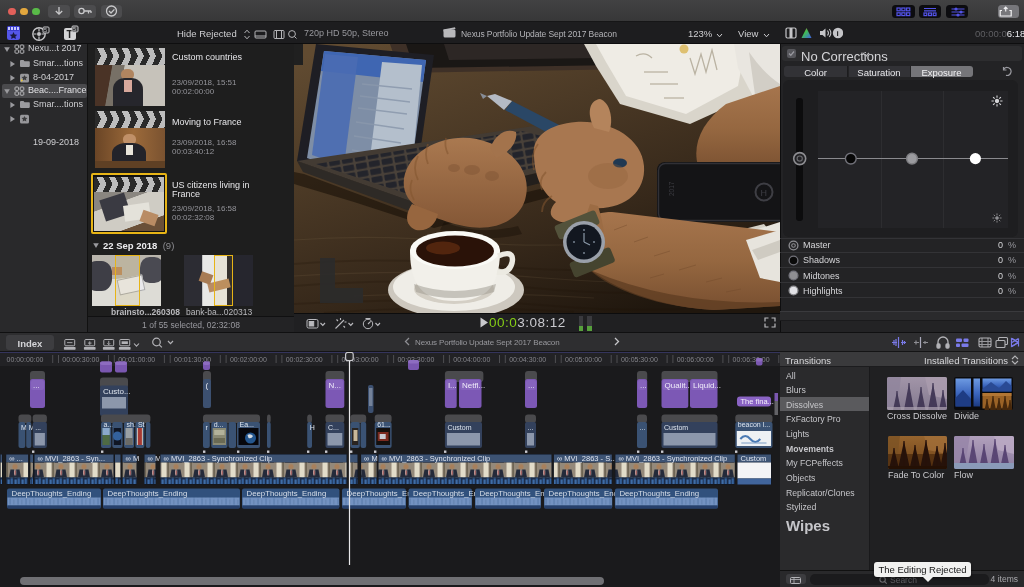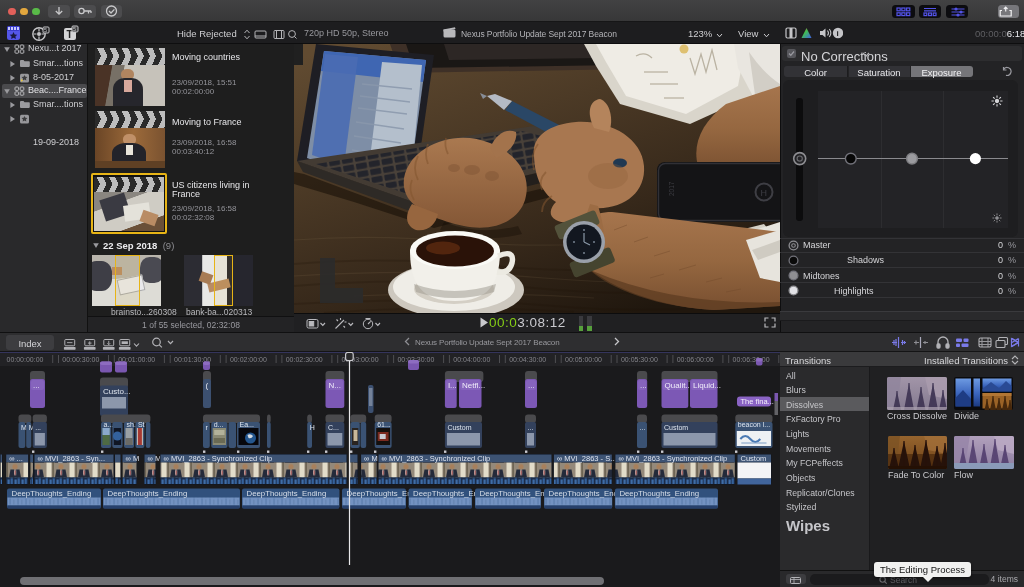--- a/index.html
+++ b/index.html
@@ -134,21 +134,21 @@
       </svg></div>
     <div style="position:absolute;left:33px;top:57.5px;font-size:9px;color:#cfcfd2;font-weight:400;white-space:nowrap;">Smar....tions</div>
     <div style="position:absolute;left:8px;top:73.5px;font-size:9px;color:#d0d0d3;font-weight:400;white-space:nowrap;"><svg width="8" height="8" viewBox="0 0 8 8">
         <path d="M2.4 1l4.6 3-4.6 3z" fill="#9a9a9e"></path>
       </svg></div>
     <div style="position:absolute;left:19px;top:72.5px;font-size:9px;color:#d0d0d3;font-weight:400;white-space:nowrap;"><svg width="11" height="10" viewBox="0 0 11 10">
         <rect x="1" y="0.8" width="9" height="8.6" rx="1.5" fill="#97979b"></rect>
         <path d="M5.5 2l.9 1.8 2 .3-1.4 1.4.3 2-1.8-1-1.8 1 .3-2L2.6 4.1l2-.3z" fill="#3c3c3e"></path>
         <path d="M2.2 5.5l.7 1.3 1.4.2-1 1-1.4.7z" fill="#e8c63e"></path>
       </svg></div>
-    <div style="position:absolute;left:33px;top:71.5px;font-size:9px;color:#cfcfd2;font-weight:400;white-space:nowrap;">8-05-2017</div>
+    <div style="position:absolute;left:33px;top:71.5px;font-size:9px;color:#cfcfd2;font-weight:400;white-space:nowrap;">8-04-2017</div>
     <div style="position:absolute;left:2px;top:84px;width:85px;height:14px;background:#4a4a4d;border-radius:2px"></div>
     <div style="position:absolute;left:3px;top:87px;font-size:9px;color:#d0d0d3;font-weight:400;white-space:nowrap;"><svg width="8" height="8" viewBox="0 0 8 8">
         <path d="M1.2 2.2h5.6L4 7z" fill="#9a9a9e"></path>
       </svg></div>
     <div style="position:absolute;left:14px;top:86px;font-size:9px;color:#d0d0d3;font-weight:400;white-space:nowrap;"><svg width="11" height="10" viewBox="0 0 11 10">
         <g fill="none" stroke="#b8b8bb" stroke-width="1">
           <rect x="1" y="1" width="3.6" height="3.4" rx="0.8"></rect>
           <rect x="6.2" y="1" width="3.6" height="3.4" rx="0.8"></rect>
           <rect x="1" y="5.8" width="3.6" height="3.4" rx="0.8"></rect>
           <rect x="6.2" y="5.8" width="3.6" height="3.4" rx="0.8"></rect>
@@ -171,21 +171,21 @@
       </svg></div>
     <div style="position:absolute;left:33px;top:113px;font-size:9px;color:#cfcfd2;font-weight:400;white-space:nowrap;margin-top:24px;">19-09-2018</div>
     <div style="position:absolute;left:88px;top:44px;width:206px;height:272px;background:#1e1e1e"></div>
     <div style="position:absolute;left:94.5px;top:47.5px;width:70.5px;height:8.5px;background:repeating-linear-gradient(64deg,#2a2a2a 0 5.5px,#bdbdbd 5.5px 11px)"></div>
     <div style="position:absolute;left:94.5px;top:56.0px;width:70.5px;height:8.5px;background:repeating-linear-gradient(116deg,#2a2a2a 0 5.5px,#bdbdbd 5.5px 11px)"></div>
     <div style="position:absolute;left:94.5px;top:64.5px;width:70.5px;height:41px;background:linear-gradient(100deg,#4a3326 0 22%,#777066 23% 38%,#c6c2ba 39% 100%);overflow:hidden">
       <div style="position:absolute;left:26px;top:4px;width:13px;height:11px;border-radius:45%;background:#b08560"></div>
       <div style="position:absolute;left:18px;top:13px;width:30px;height:28px;border-radius:40% 40% 0 0;background:#26262c"></div>
       <div style="position:absolute;left:29px;top:15px;width:8px;height:12px;background:#d8a89c"></div>
     </div>
-    <div style="position:absolute;left:172px;top:51.5px;font-size:9px;color:#e6e6e9;font-weight:400;white-space:nowrap;">Moving countries</div>
+    <div style="position:absolute;left:172px;top:51.5px;font-size:9px;color:#e6e6e9;font-weight:400;white-space:nowrap;">Custom countries</div>
     <div style="position:absolute;left:172px;top:77.5px;font-size:8px;color:#94949a;font-weight:400;white-space:nowrap;">23/09/2018, 15:51</div>
     <div style="position:absolute;left:172px;top:86.5px;font-size:8px;color:#94949a;font-weight:400;white-space:nowrap;">00:02:00:00</div>
     <div style="position:absolute;left:94.5px;top:110.5px;width:70.5px;height:8.5px;background:repeating-linear-gradient(64deg,#2a2a2a 0 5.5px,#bdbdbd 5.5px 11px)"></div>
     <div style="position:absolute;left:94.5px;top:119.0px;width:70.5px;height:8.5px;background:repeating-linear-gradient(116deg,#2a2a2a 0 5.5px,#bdbdbd 5.5px 11px)"></div>
     <div style="position:absolute;left:94.5px;top:127.5px;width:70.5px;height:40px;background:linear-gradient(90deg,#6a4526,#9c6a3a 55%,#7a5230);overflow:hidden">
       <div style="position:absolute;left:28px;top:6px;width:13px;height:11px;border-radius:45%;background:#c09068"></div>
       <div style="position:absolute;left:17px;top:15px;width:34px;height:25px;border-radius:40% 40% 0 0;background:#23232a"></div>
       <div style="position:absolute;left:31px;top:17px;width:7px;height:10px;background:#e8e4da"></div>
       <div style="position:absolute;left:0;top:33px;width:70px;height:7px;background:#5f4024"></div>
     </div>
@@ -213,21 +213,21 @@
       <div style="position:absolute;left:48px;top:2px;width:24px;height:26px;border-radius:40%;background:#4a4a52"></div>
       <div style="position:absolute;left:26px;top:22px;width:26px;height:16px;background:#e9e9ec;transform:rotate(-12deg);border:1px solid #aaa"></div>
       <div style="position:absolute;left:20px;top:12px;width:10px;height:8px;background:#b98c64"></div>
     </div>
     <div style="position:absolute;left:114.5px;top:255px;width:25px;height:51px;border:1.5px solid #e7b416;background:rgba(231,180,22,0.08)"></div>
     <div style="position:absolute;left:184px;top:255px;width:69px;height:51px;background:linear-gradient(90deg,#2c2c33 0 26%,#e8e8e6 27% 62%,#26262e 63%);overflow:hidden">
       <div style="position:absolute;left:24px;top:26px;width:22px;height:9px;background:#b98c64;transform:rotate(-14deg)"></div>
       <div style="position:absolute;left:16px;top:18px;width:12px;height:10px;background:#a87c54;transform:rotate(20deg)"></div>
     </div>
     <div style="position:absolute;left:213.5px;top:255px;width:19px;height:51px;border:1.5px solid #e7b416;background:rgba(231,180,22,0.08)"></div>
-    <div style="position:absolute;left:99px;top:306.5px;font-size:8.5px;color:#b9b9bd;font-weight:400;white-space:nowrap;padding-left:12px;">brainsto...260308</div>
+    <div style="position:absolute;left:99px;top:306.5px;font-size:8.5px;color:#b9b9bd;font-weight:700;white-space:nowrap;padding-left:12px;">brainsto...260308</div>
     <div style="position:absolute;left:186px;top:306.5px;font-size:8.5px;color:#b9b9bd;font-weight:400;white-space:nowrap;">bank-ba...020313</div>
     <div style="position:absolute;left:88px;top:316px;width:206px;height:16px;background:#232325;border-top:1px solid #101011"></div>
     <div style="position:absolute;left:191px;transform:translateX(-50%);top:319.5px;font-size:8.5px;color:#9a9aa0;font-weight:400;white-space:nowrap;">1 of 55 selected, 02:32:08</div>
     <svg style="position:absolute;left:294px;top:44px" width="486" height="269" viewBox="0 0 486 269">
       <defs>
         <linearGradient id="wood" x1="0.1" y1="0" x2="0.7" y2="1">
           <stop offset="0" stop-color="#614b31"></stop>
           <stop offset="0.35" stop-color="#4c3a26"></stop>
           <stop offset="0.7" stop-color="#36281a"></stop>
           <stop offset="1" stop-color="#20170e"></stop>
@@ -451,41 +451,41 @@
         <circle cx="5.5" cy="5.5" r="4.4" fill="none" stroke="#8e8e92" stroke-width="1.3"></circle>
         <circle cx="5.5" cy="5.5" r="1.8" fill="none" stroke="#8e8e92" stroke-width="1.1"></circle>
       </svg></div>
     <div style="position:absolute;left:803px;top:240.1px;font-size:9px;color:#d5d5d8;font-weight:400;white-space:nowrap;">Master</div>
     <div style="position:absolute;right:21px;top:240.1px;font-size:9px;color:#d5d5d8;font-weight:400;white-space:nowrap;">0</div>
     <div style="position:absolute;left:1008px;top:240.1px;font-size:9px;color:#9a9aa0;font-weight:400;white-space:nowrap;">%</div>
     <div style="position:absolute;left:780px;top:252.7px;width:244px;height:15.2px;border-bottom:1px solid #333336"></div>
     <div style="position:absolute;left:788px;top:254.89999999999998px;font-size:9px;color:#d0d0d3;font-weight:400;white-space:nowrap;"><svg width="11" height="11" viewBox="0 0 11 11">
         <circle cx="5.5" cy="5.5" r="4.4" fill="#0a0a0a" stroke="#72727a" stroke-width="1.3"></circle>
       </svg></div>
-    <div style="position:absolute;left:803px;top:255.29999999999998px;font-size:9px;color:#d5d5d8;font-weight:400;white-space:nowrap;margin-left:44px;">Shadows</div>
+    <div style="position:absolute;left:803px;top:255.29999999999998px;font-size:9px;color:#d5d5d8;font-weight:400;white-space:nowrap;">Shadows</div>
     <div style="position:absolute;right:21px;top:255.29999999999998px;font-size:9px;color:#d5d5d8;font-weight:400;white-space:nowrap;">0</div>
     <div style="position:absolute;left:1008px;top:255.29999999999998px;font-size:9px;color:#9a9aa0;font-weight:400;white-space:nowrap;">%</div>
     <div style="position:absolute;left:780px;top:267.9px;width:244px;height:15.2px;border-bottom:1px solid #333336"></div>
     <div style="position:absolute;left:788px;top:270.09999999999997px;font-size:9px;color:#d0d0d3;font-weight:400;white-space:nowrap;"><svg width="11" height="11" viewBox="0 0 11 11">
         <circle cx="5.5" cy="5.5" r="4.4" fill="#8e8e92" stroke="#72727a" stroke-width="1.3"></circle>
       </svg></div>
     <div style="position:absolute;left:803px;top:270.5px;font-size:9px;color:#d5d5d8;font-weight:400;white-space:nowrap;">Midtones</div>
     <div style="position:absolute;right:21px;top:270.5px;font-size:9px;color:#d5d5d8;font-weight:400;white-space:nowrap;">0</div>
     <div style="position:absolute;left:1008px;top:270.5px;font-size:9px;color:#9a9aa0;font-weight:400;white-space:nowrap;">%</div>
     <div style="position:absolute;left:780px;top:283.1px;width:244px;height:15.2px;border-bottom:1px solid #333336"></div>
     <div style="position:absolute;left:788px;top:285.3px;font-size:9px;color:#d0d0d3;font-weight:400;white-space:nowrap;"><svg width="11" height="11" viewBox="0 0 11 11">
         <circle cx="5.5" cy="5.5" r="4.4" fill="#e2e2e6" stroke="#8e8e92" stroke-width="1.3"></circle>
       </svg></div>
-    <div style="position:absolute;left:803px;top:285.70000000000005px;font-size:9px;color:#d5d5d8;font-weight:400;white-space:nowrap;margin-left:31px;">Highlights</div>
+    <div style="position:absolute;left:803px;top:285.70000000000005px;font-size:9px;color:#d5d5d8;font-weight:400;white-space:nowrap;">Highlights</div>
     <div style="position:absolute;right:21px;top:285.70000000000005px;font-size:9px;color:#d5d5d8;font-weight:400;white-space:nowrap;">0</div>
     <div style="position:absolute;left:1008px;top:285.70000000000005px;font-size:9px;color:#9a9aa0;font-weight:400;white-space:nowrap;">%</div>
     <div style="position:absolute;left:780px;top:311px;width:244px;height:10px;background:#2a2a2c;border-top:1px solid #3a3a3d;border-bottom:1px solid #1a1a1c"></div>
     <div style="position:absolute;left:0px;top:332px;width:1024px;height:20px;background:#2e2e30;border-top:1px solid #101011;border-bottom:1px solid #141415"></div>
     <div style="position:absolute;left:6px;top:335px;width:48px;height:14.5px;background:#3d3d40;border-radius:3px"></div>
-    <div style="position:absolute;left:30px;transform:translateX(-50%);top:337.5px;font-size:9.5px;color:#d5d5d8;font-weight:400;white-space:nowrap;">Index</div>
+    <div style="position:absolute;left:30px;transform:translateX(-50%);top:337.5px;font-size:9.5px;color:#d5d5d8;font-weight:700;white-space:nowrap;">Index</div>
     <div style="position:absolute;left:63px;top:338px;font-size:9px;color:#d0d0d3;font-weight:400;white-space:nowrap;"><svg width="13.5" height="12" viewBox="0 0 15 13">
         <g fill="#b2b2b6">
           <rect x="2" y="1.5" width="11" height="7" rx="1" fill="none" stroke="#b2b2b6" stroke-width="1.1"></rect>
           <rect x="1" y="9.8" width="13" height="3" rx="0.8"></rect>
         </g>
         <path d="M4.5 5h6" stroke="#b2b2b6"></path>
       </svg></div>
     <div style="position:absolute;left:83px;top:338px;font-size:9px;color:#d0d0d3;font-weight:400;white-space:nowrap;"><svg width="13.5" height="12" viewBox="0 0 15 13">
         <g fill="#b2b2b6">
           <rect x="2" y="1.5" width="11" height="7" rx="1" fill="none" stroke="#b2b2b6" stroke-width="1.1"></rect>
@@ -883,21 +883,21 @@
     <div style="position:absolute;left:1011px;top:355px;font-size:9px;color:#d0d0d3;font-weight:400;white-space:nowrap;"><svg width="8" height="10" viewBox="0 0 8 10">
         <path d="M1 4l3-3 3 3M1 6l3 3 3-3" stroke="#b5b5b8" fill="none" stroke-width="1.1"></path>
       </svg></div>
     <div style="position:absolute;left:780px;top:366.5px;width:90px;height:203.5px;background:#2a2a2c;border-right:1px solid #19191b"></div>
     <div style="position:absolute;left:786px;top:370.5px;font-size:8.7px;color:#c6c6ca;font-weight:400;white-space:nowrap;">All</div>
     <div style="position:absolute;left:786px;top:385.15px;font-size:8.7px;color:#c6c6ca;font-weight:400;white-space:nowrap;">Blurs</div>
     <div style="position:absolute;left:780px;top:396.8px;width:89px;height:14.65px;background:#5a5a5d"></div>
     <div style="position:absolute;left:786px;top:399.8px;font-size:8.7px;color:#c6c6ca;font-weight:400;white-space:nowrap;">Dissolves</div>
     <div style="position:absolute;left:786px;top:414.45px;font-size:8.7px;color:#c6c6ca;font-weight:400;white-space:nowrap;">FxFactory Pro</div>
     <div style="position:absolute;left:786px;top:429.1px;font-size:8.7px;color:#c6c6ca;font-weight:400;white-space:nowrap;">Lights</div>
-    <div style="position:absolute;left:786px;top:443.75px;font-size:8.7px;color:#c6c6ca;font-weight:400;white-space:nowrap;">Movements</div>
+    <div style="position:absolute;left:786px;top:443.75px;font-size:8.7px;color:#c6c6ca;font-weight:700;white-space:nowrap;">Movements</div>
     <div style="position:absolute;left:786px;top:458.4px;font-size:8.7px;color:#c6c6ca;font-weight:400;white-space:nowrap;">My FCPeffects</div>
     <div style="position:absolute;left:786px;top:473.05px;font-size:8.7px;color:#c6c6ca;font-weight:400;white-space:nowrap;">Objects</div>
     <div style="position:absolute;left:786px;top:487.7px;font-size:8.7px;color:#c6c6ca;font-weight:400;white-space:nowrap;">Replicator/Clones</div>
     <div style="position:absolute;left:786px;top:502.35px;font-size:8.7px;color:#c6c6ca;font-weight:400;white-space:nowrap;">Stylized</div>
     <div style="position:absolute;left:786px;top:517.0px;font-size:15px;color:#c6c6ca;font-weight:700;white-space:nowrap;">Wipes</div>
     <div style="position:absolute;left:886.6px;top:376.7px;width:60px;height:33px;border-radius:2px;overflow:hidden"><svg width="60" height="33" viewBox="0 0 60 33">
         <linearGradient id="cdbg" x1="0" y1="0" x2="0" y2="1">
           <stop offset="0" stop-color="#a295a8"></stop>
           <stop offset="1" stop-color="#847a90"></stop>
         </linearGradient>
@@ -1000,13 +1000,13 @@
     <svg style="position:absolute;left:879px;top:575.5px" width="9" height="9" viewBox="0 0 9 9">
       <g stroke="#6a6a6e" fill="none" stroke-width="1.1">
         <circle cx="3.6" cy="3.6" r="2.7"></circle>
         <path d="M5.7 5.7l2 2"></path>
       </g>
     </svg>
     <div style="position:absolute;left:890px;top:574.5px;font-size:8.5px;color:#5e5e62;font-weight:400;white-space:nowrap;">Search</div>
     <div style="position:absolute;right:6px;top:573.5px;font-size:8.5px;color:#a8a8ac;font-weight:400;white-space:nowrap;">4 items</div>
     <div style="position:absolute;left:874px;top:561.5px;width:97px;height:15.5px;background:#f1f1f0;border-radius:3px;box-shadow:0 1px 3px rgba(0,0,0,0.5)"></div>
     <div style="position:absolute;left:923px;top:576.5px;width:0;height:0;border-left:5px solid transparent;border-right:5px solid transparent;border-top:5px solid #f1f1f0"></div>
-    <div style="position:absolute;left:922.5px;transform:translateX(-50%);top:564px;font-size:9.5px;color:#161616;font-weight:400;white-space:nowrap;">The Editing Process</div>
+    <div style="position:absolute;left:922.5px;transform:translateX(-50%);top:564px;font-size:9.5px;color:#161616;font-weight:400;white-space:nowrap;">The Editing Rejected</div>
   </div>
 </body></html>

